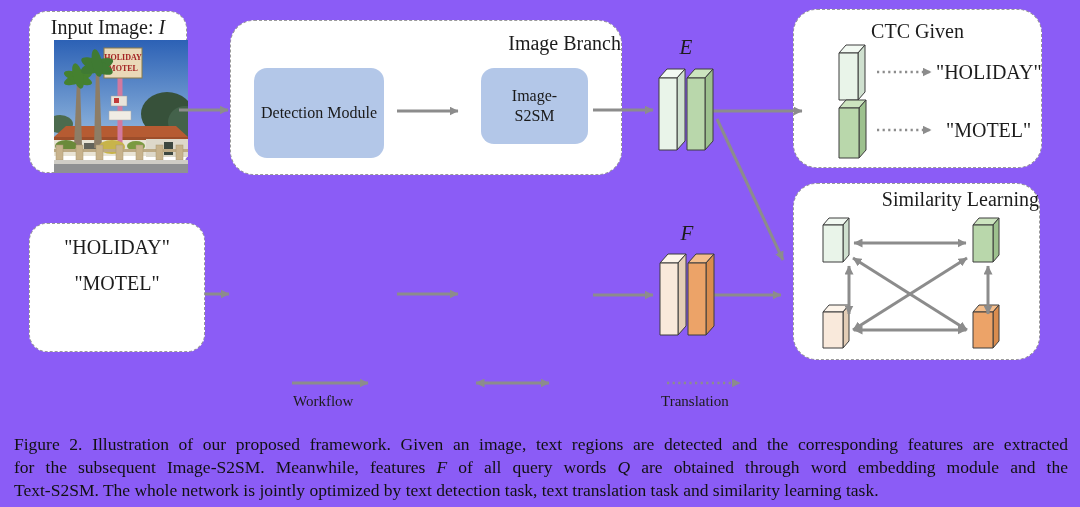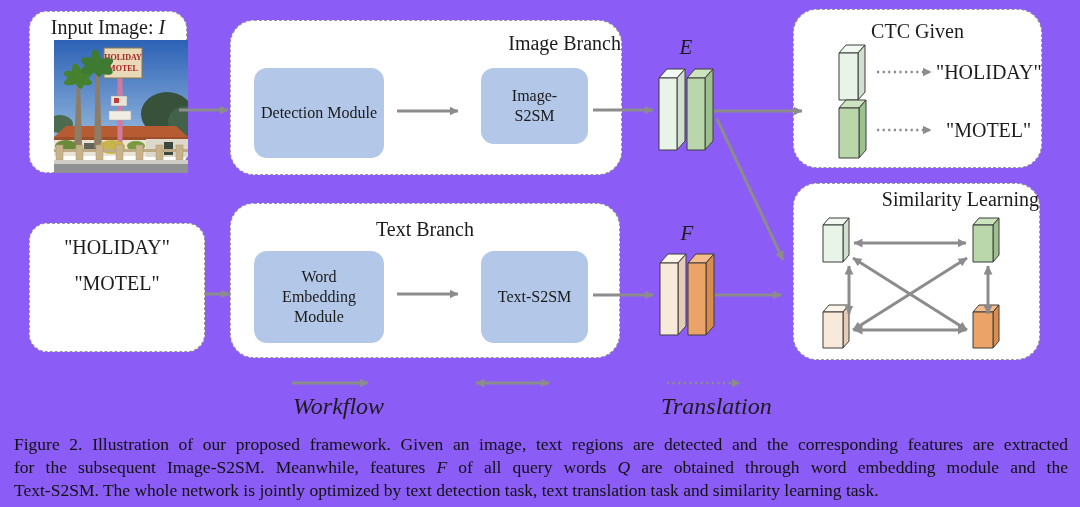--- a/index.html
+++ b/index.html
@@ -35,21 +35,21 @@
   .f-olight{fill:var(--bar-orange-light,#f9e9db);} .f-olight-top{fill:#fdf4ea;} .f-olight-side{fill:#e3cdb6;}
   .f-odark{fill:var(--bar-orange-dark,#eca368);} .f-odark-top{fill:#f4bd8b;} .f-odark-side{fill:#d98c4e;}
   
   .tlabel{position:absolute; font-size:20px; color:#1c1c1c; white-space:nowrap;}
   .var-label{position:absolute; font-size:21px; font-style:italic; text-align:center; width:44px; color:#1c1c1c;}
   
   .photo{position:absolute; left:24px; top:28px; width:134px; height:133px; overflow:hidden;}
   
   .qword{font-size:20px; text-align:center;}
   
-  .legend-label{position:absolute; font-size:24px; color:#1c1c1c; white-space:nowrap;font-style:italic;}
+  .legend-label{position:absolute; font-size:15px; color:#1c1c1c; white-space:nowrap;}
   
   .caption{position:absolute; left:14px; top:433px; width:1054px; font-size:17.5px; line-height:23px; color:#111;}
   .cap-line{width:100%;}
   .cap-line.just{text-align:justify; text-align-last:justify;}
   .cap-line i{font-style:italic;}
 </style>
 </head>
 <body>
 
 <div class="page">
@@ -127,29 +127,20 @@
     <div class="box-title" style="padding-top:10px;">CTC Given</div>
   </div>
   <div class="tlabel" style="left:936px; top:61px;">"HOLIDAY"</div>
   <div class="tlabel" style="left:946px; top:119px;">"MOTEL"</div>
 
   <div class="dbox" style="left:29px; top:223px; width:176px; height:129px; border-radius:18px;">
     <div class="qword" style="margin-top:12px;">"HOLIDAY"</div>
     <div class="qword" style="margin-top:13px;">"MOTEL"</div>
   </div>
 
-  <div class="dbox" style="left:230px; top:203px; width:390px; height:155px; border-radius:24px;">
-    <div class="box-title" style="padding-top:14px;">Text Branch</div>
-    <div class="module" style="left:23px; top:47px; width:130px; height:92px;">
-      <span class="inner" style="width:110px;">Word Embedding Module</span>
-    </div>
-    <div class="module" style="left:250px; top:47px; width:107px; height:92px;">
-      <span class="inner w72">Text-S2SM</span>
-    </div>
-  </div>
 
   <div class="dbox" style="left:793px; top:183px; width:247px; height:177px; border-radius:24px;">
     <div class="box-title" style="padding-top:4px;text-align:right;">Similarity Learning</div>
   </div>
 
   <div class="var-label" style="left:664px; top:35px;">E</div>
   <div class="var-label" style="left:665px; top:221px;">F</div>
 
   <div class="legend-label" style="left:293px; top:393px;">Workflow</div>
   <div class="legend-label" style="left:661px; top:393px;">Translation</div>

